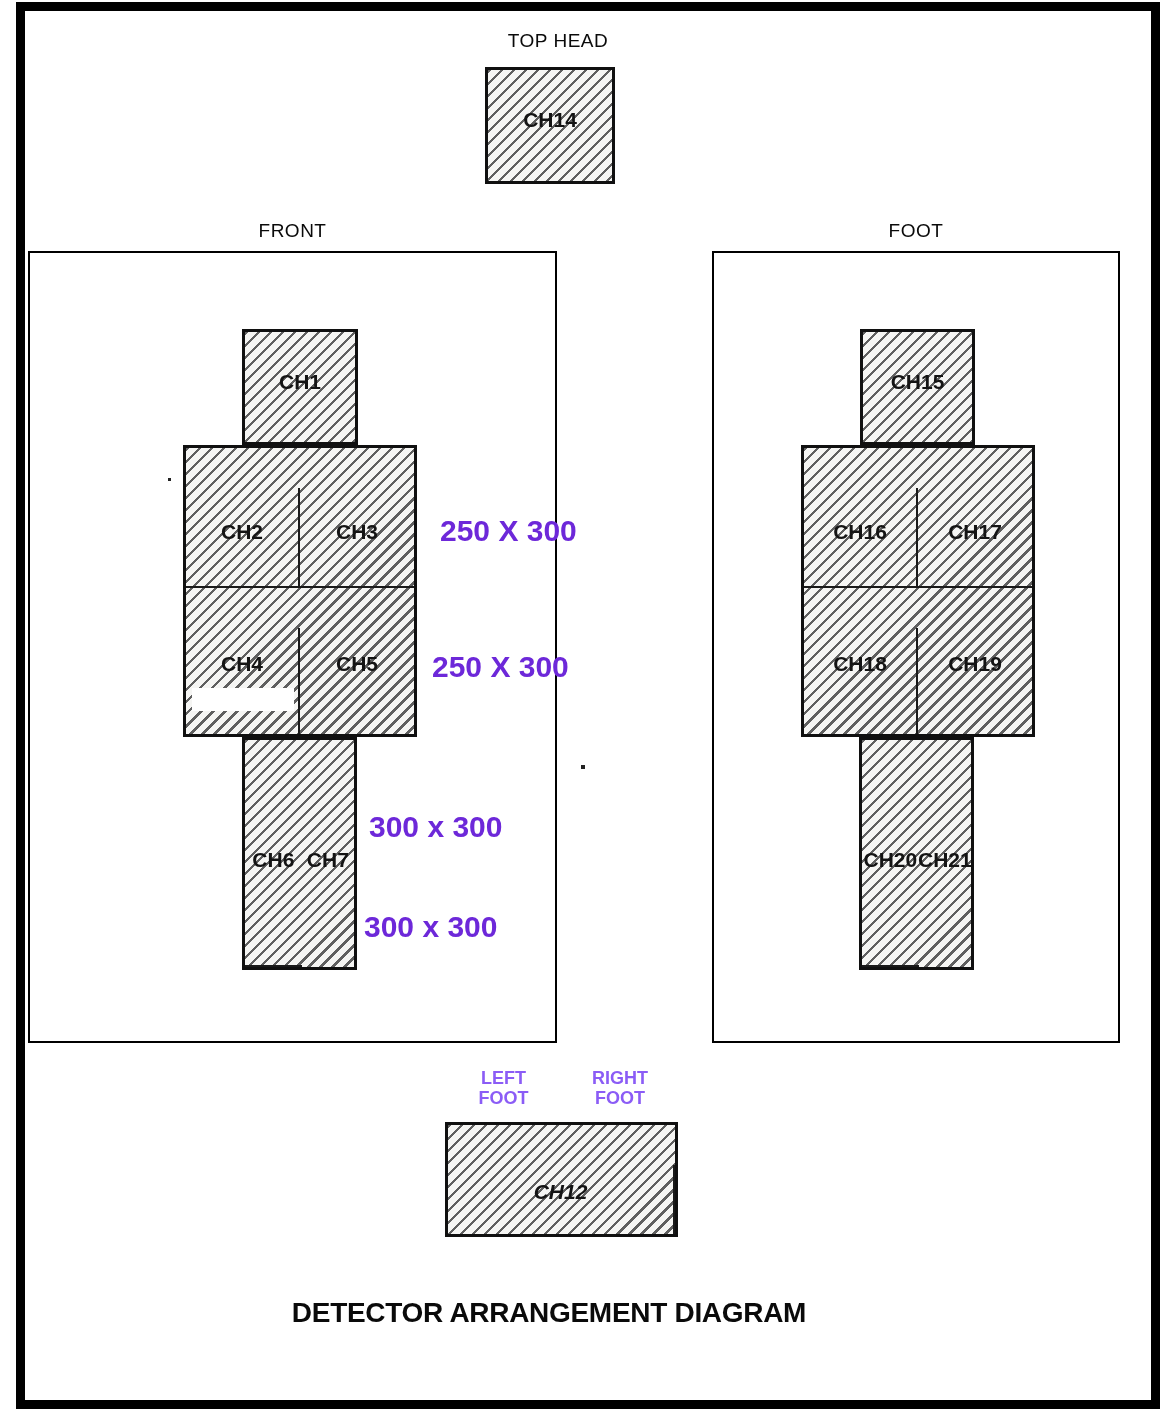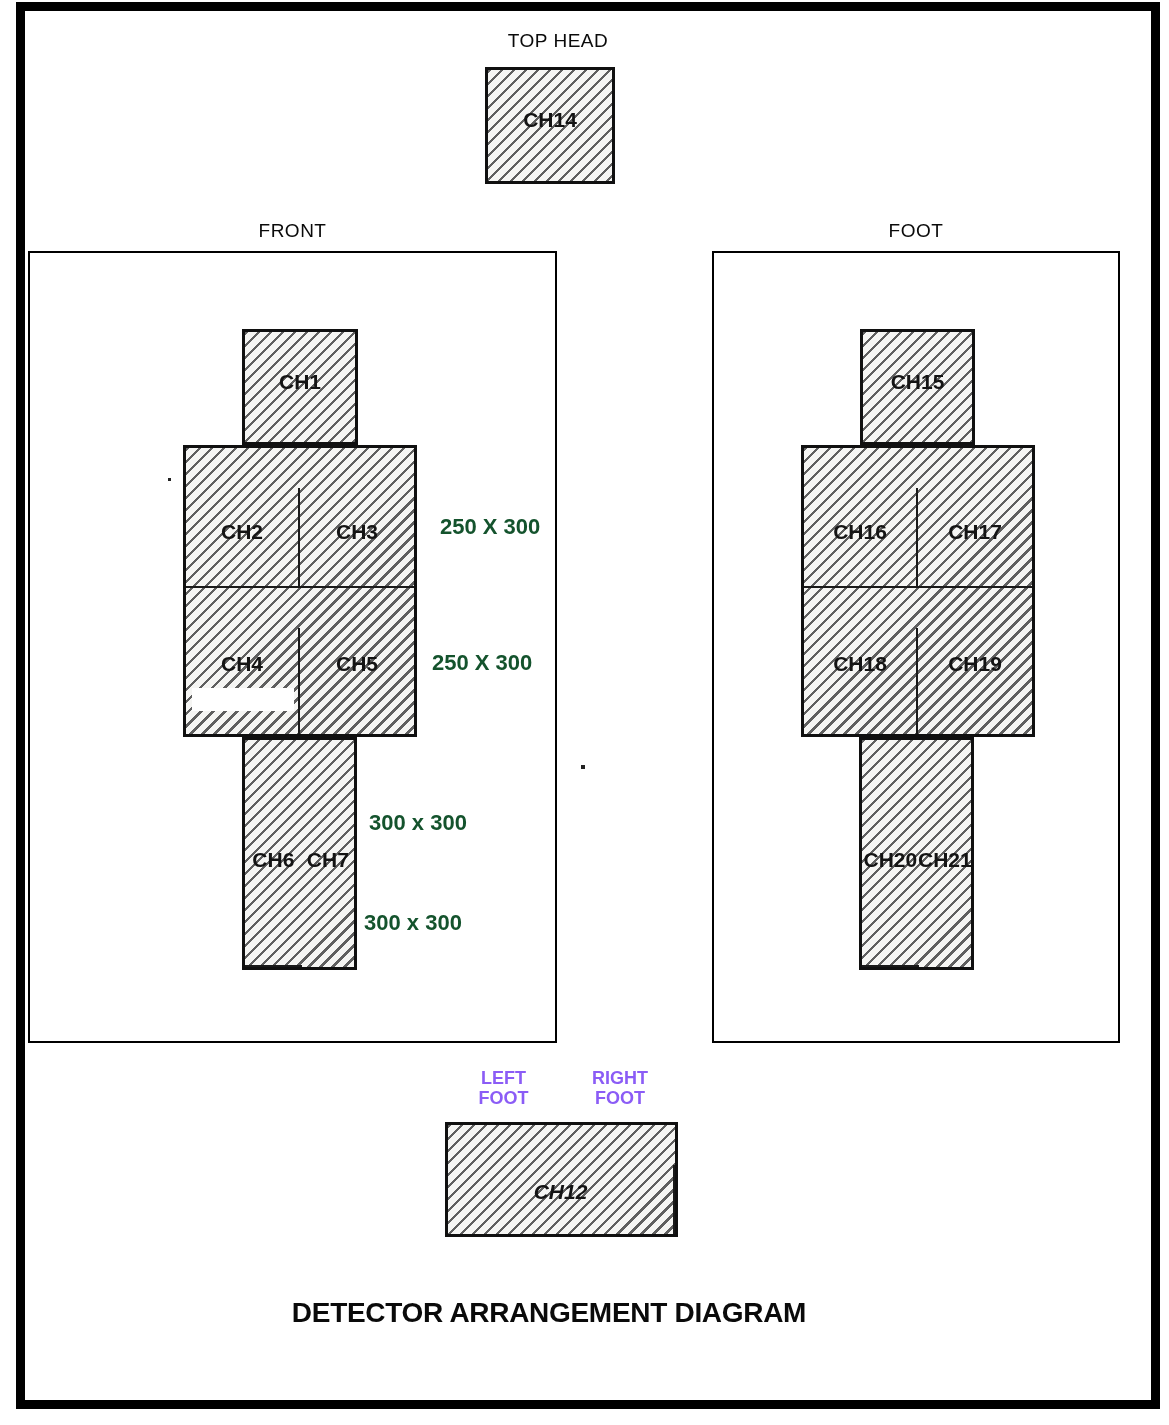--- a/index.html
+++ b/index.html
@@ -26,21 +26,21 @@
     position:absolute; text-align:center;
     font-size:19px; font-weight:normal; letter-spacing:0.5px; color:#0a0a0a;
   }
   .ch-label {
     position:absolute; left:50%; top:45%;
     transform:translate(-50%,-50%);
     font-size:21px; font-weight:bold; color:#141414; white-space:nowrap;
   }
   .dim-label {
     position:absolute;
-    font-size:22px; font-weight:bold; color:#14532d; white-space:nowrap;
+    font-size:30px; font-weight:bold; color:#6d28d9; white-space:nowrap;
   }
   
   .torso-grid {
     position:absolute; width:234px; height:292px;
     border:3px solid #101010;
     display:grid; grid-template-columns:1fr 1fr; grid-template-rows:49% 51%;
   }
   .cell { position:relative;margin-top:40px; }
   .cell.br { border-right:2px solid #1a1a1a; }
   .cell.bb { border-bottom:2px solid #1a1a1a; }

